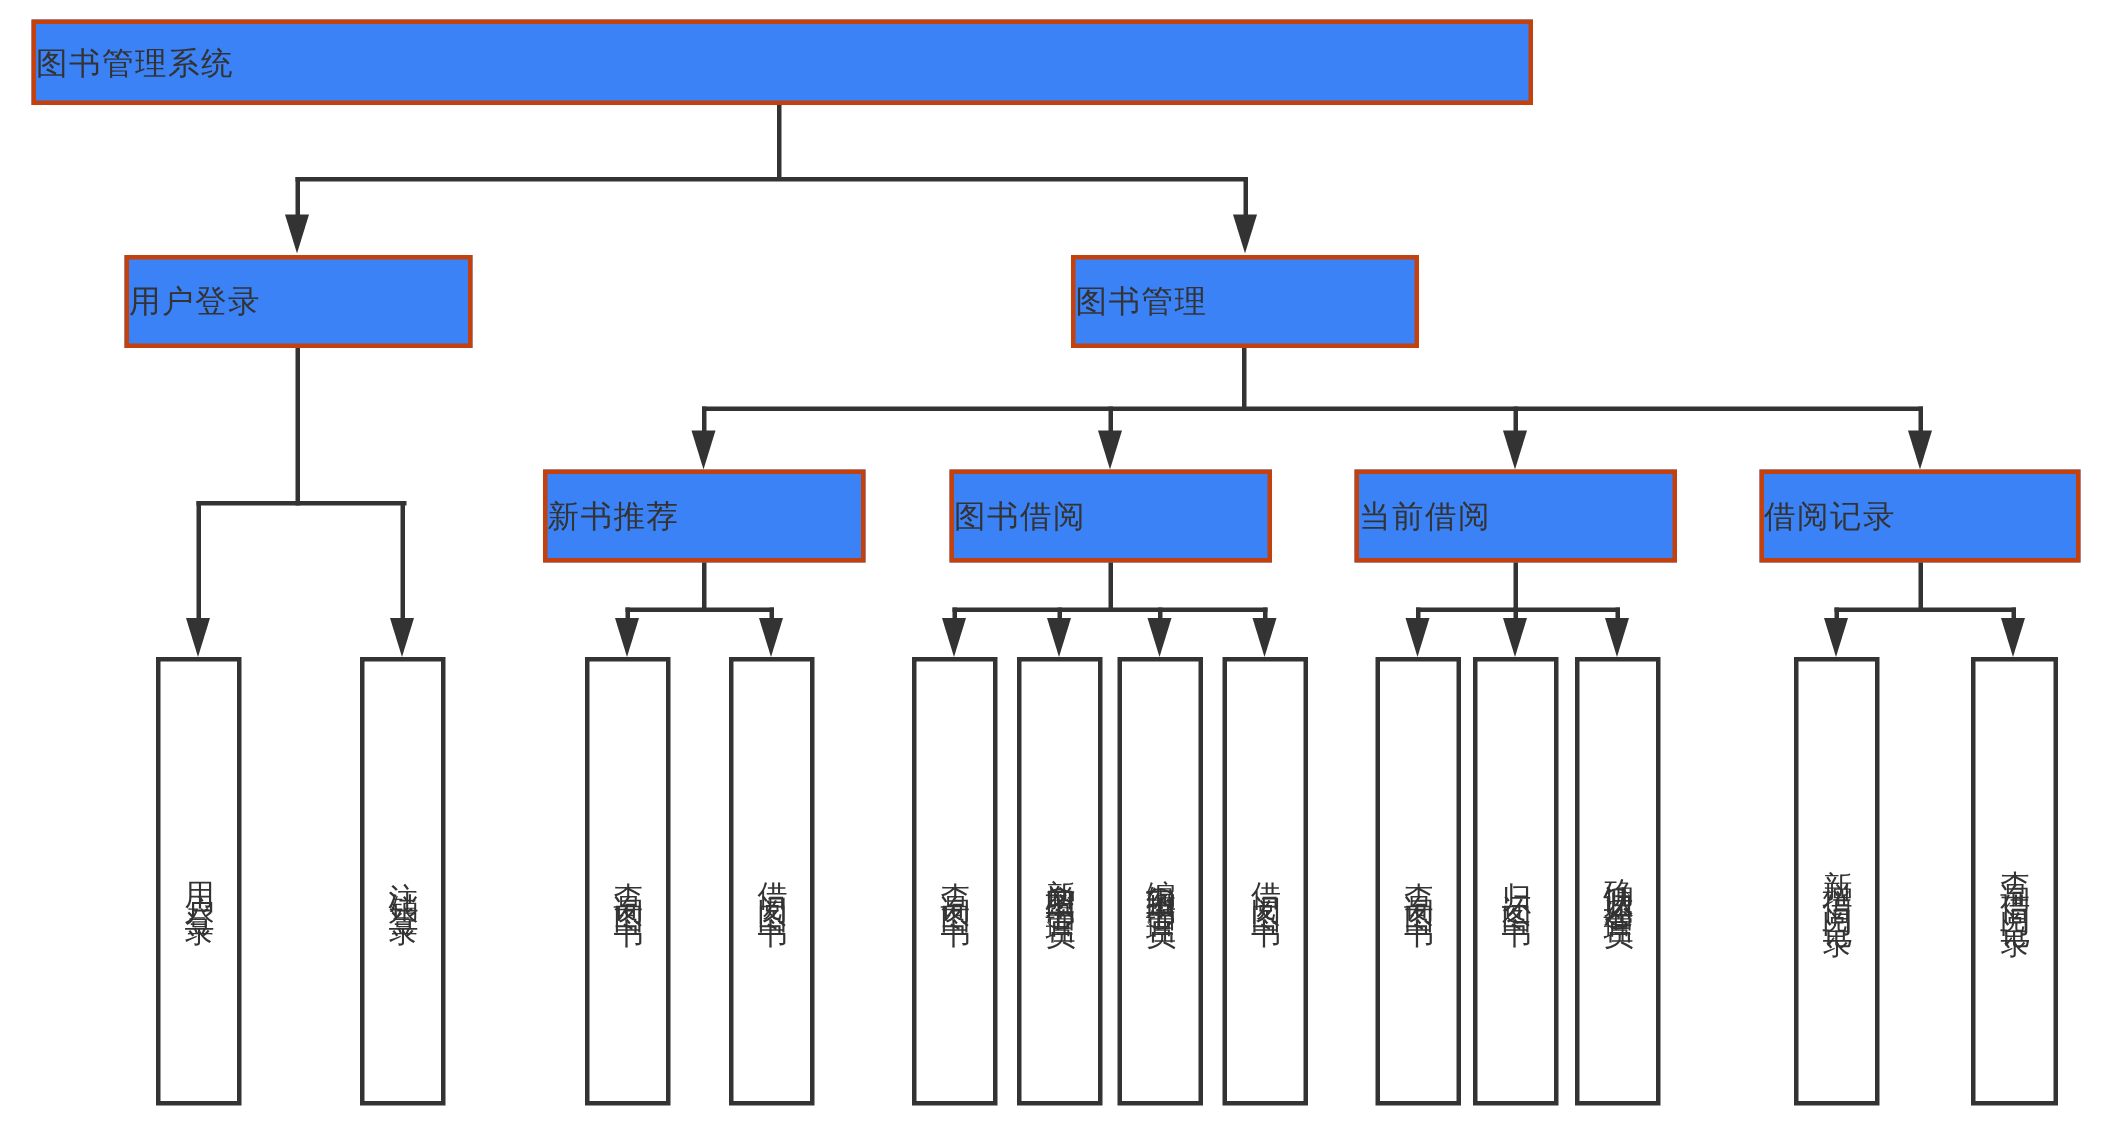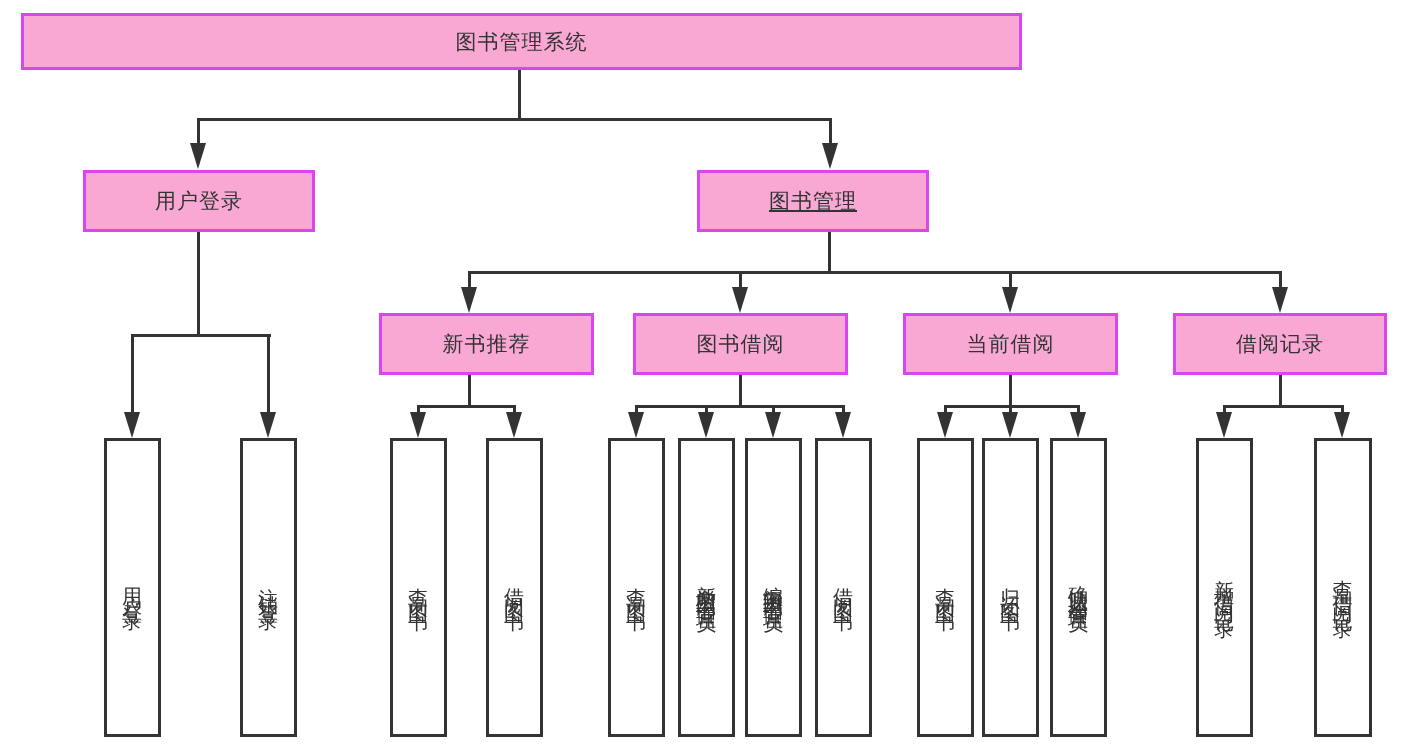--- a/index.html
+++ b/index.html
@@ -3,22 +3,22 @@
 <meta charset="utf-8">
 <title>图书管理系统</title>
 <style>
   html,body { margin:0; padding:0; background:#ffffff; }
   .canvas {
     position:relative; width:1405px; height:747px; background:#ffffff;
     font-family:"Liberation Sans","DejaVu Sans",sans-serif; overflow:hidden;
   }
   .node {
     position:absolute; box-sizing:border-box;
-    border:3px solid #d946ef; background:#f9a8d4;
-    display:flex; align-items:center; justify-content:center;
+    border:3px solid #c2410c; background:#3b82f6;
+    display:flex; align-items:center; 
     color:#333333; font-size:21px; letter-spacing:1px;
   }
   .leaf {
     position:absolute; box-sizing:border-box;
     border:3px solid #333333; background:#ffffff;
     display:flex; align-items:center; justify-content:center;
   }
   .leaf .vtext {
     writing-mode:vertical-rl; text-orientation:mixed;
     font-size:20px; color:#333333; letter-spacing:8px; line-height:1.1;
@@ -43,25 +43,25 @@
 <div class="canvas">
 
   <div class="node" style="left:21px;top:13px;width:1001px;height:57px;">
     <span>图书管理系统</span>
   </div>
 
   <div class="node" style="left:83px;top:170px;width:232px;height:62px;">
     <span>用户登录</span>
   </div>
 
-  <div class="node" style="left:697px;top:170px;width:232px;height:62px;text-decoration:underline;">
+  <div class="node" style="left:714px;top:170px;width:232px;height:62px;">
     <span>图书管理</span>
   </div>
 
-  <div class="node" style="left:362px;top:313px;width:215px;height:62px;margin-left:17px;">
+  <div class="node" style="left:362px;top:313px;width:215px;height:62px;">
     <span>新书推荐</span>
   </div>
 
   <div class="node" style="left:903px;top:313px;width:215px;height:62px;">
     <span>当前借阅</span>
   </div>
 
   <div class="node" style="left:633px;top:313px;width:215px;height:62px;">
     <span>图书借阅</span>
   </div>

